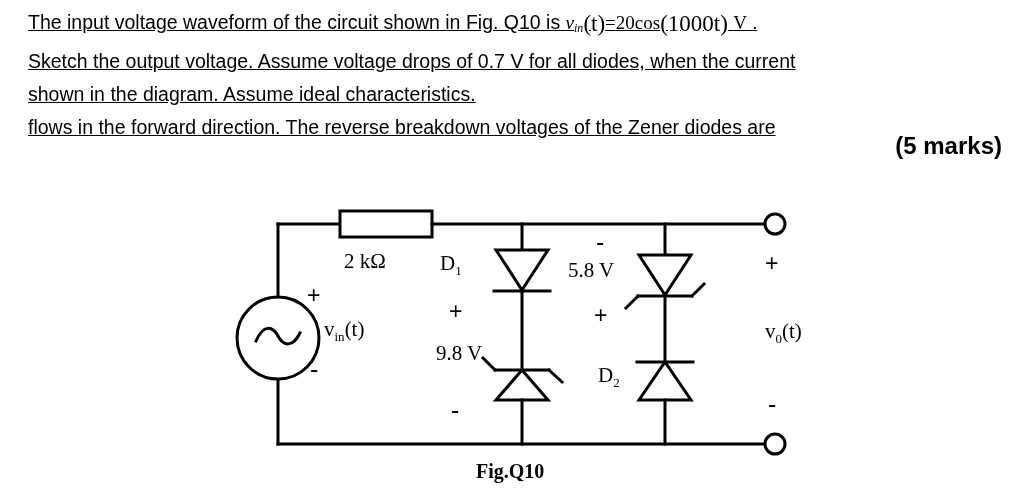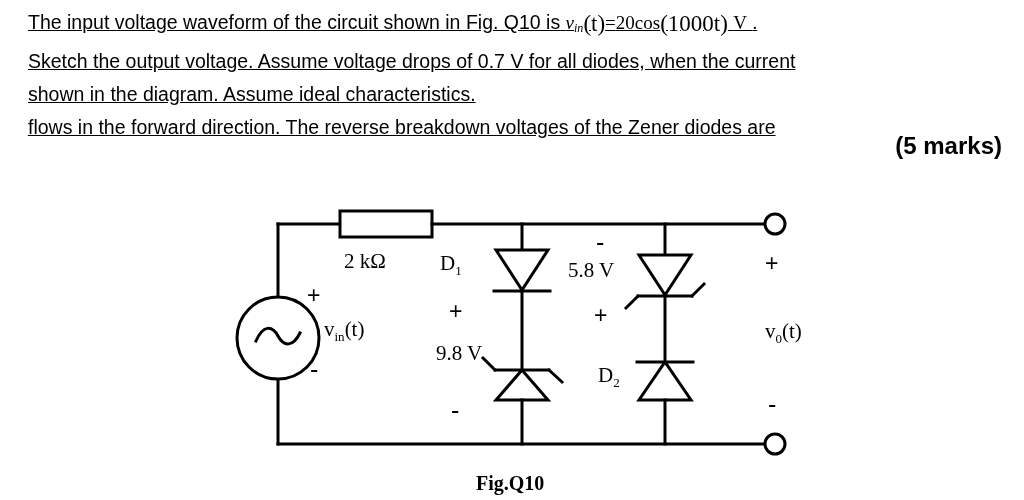--- a/index.html
+++ b/index.html
@@ -147,13 +147,13 @@
 <div class="lbl" style="left:568px; top:258px;">5.8 V</div>
 <div class="lbl sign minus" style="left:596px; top:228px;">-</div>
 <div class="lbl sign" style="left:594px; top:302px;">+</div>
 
 <div class="lbl" style="left:589px; top:363px;margin-left:9px;"><span>D</span><sub>2</sub></div>
 
 <div class="lbl" style="left:765px; top:319px;"><span>v</span><sub>0</sub><span>(t)</span></div>
 <div class="lbl sign" style="left:765px; top:250px;">+</div>
 <div class="lbl sign minus" style="left:768px; top:390px;">-</div>
 
-<div class="cap" style="left:476px; top:472px;">Fig.Q10</div>
+<div class="cap" style="left:476px; top:460px;">Fig.Q10</div>
 
 </body></html>

